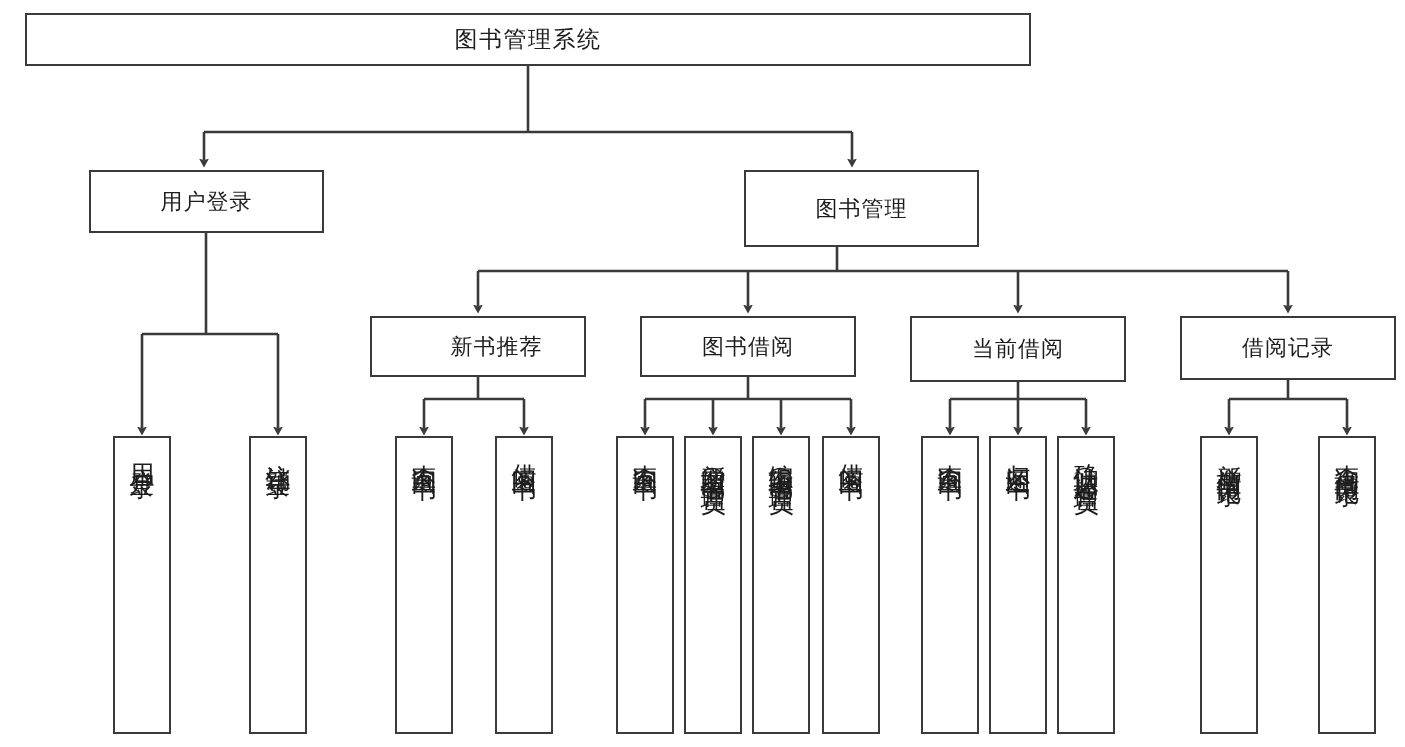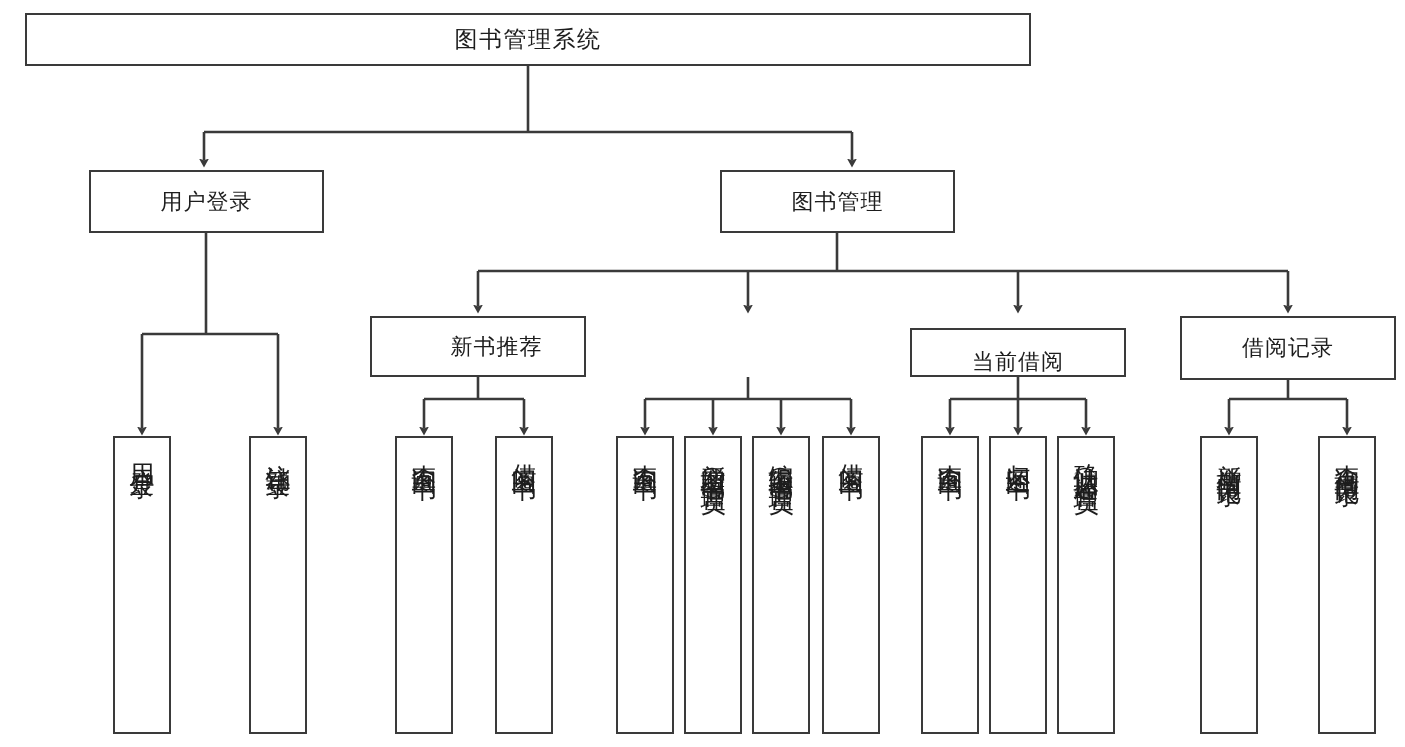--- a/index.html
+++ b/index.html
@@ -125,28 +125,31 @@
     </g>
   </svg>
 
   <div class="node root horiz" style="left:17px; top:13px; width:1006px; height:53px;">
     <span class="label">图书管理系统</span>
   </div>
 
   <div class="node horiz" style="left:81px; top:170px; width:235px; height:63px;">
     <span class="label">用户登录</span>
   </div>
-  <div class="node horiz" style="left:712px; top:170px; width:235px; height:63px;">
+  <div class="node horiz" style="left:736px; top:170px; width:235px; height:77px;">
     <span class="label">图书管理</span>
   </div>
 
   <div class="node horiz" style="left:362px; top:316px; width:216px; height:61px;padding-left:37px;">
     <span class="label">新书推荐</span>
   </div>
-  <div class="node horiz" style="left:902px; top:328px; width:216px; height:49px;align-items:flex-end;">
+  <div class="node horiz" style="left:632px; top:316px; width:216px; height:61px;">
+    <span class="label">图书借阅</span>
+  </div>
+  <div class="node horiz" style="left:902px; top:316px; width:216px; height:66px;">
     <span class="label">当前借阅</span>
   </div>
   <div class="node horiz" style="left:1172px; top:316px; width:216px; height:64px;">
     <span class="label">借阅记录</span>
   </div>
 
   <div class="node vert" style="left:105px; top:436px; width:58px; height:298px;">
     <span class="label">用户登录</span>
   </div>
   <div class="node vert" style="left:241px; top:436px; width:58px; height:298px;">

